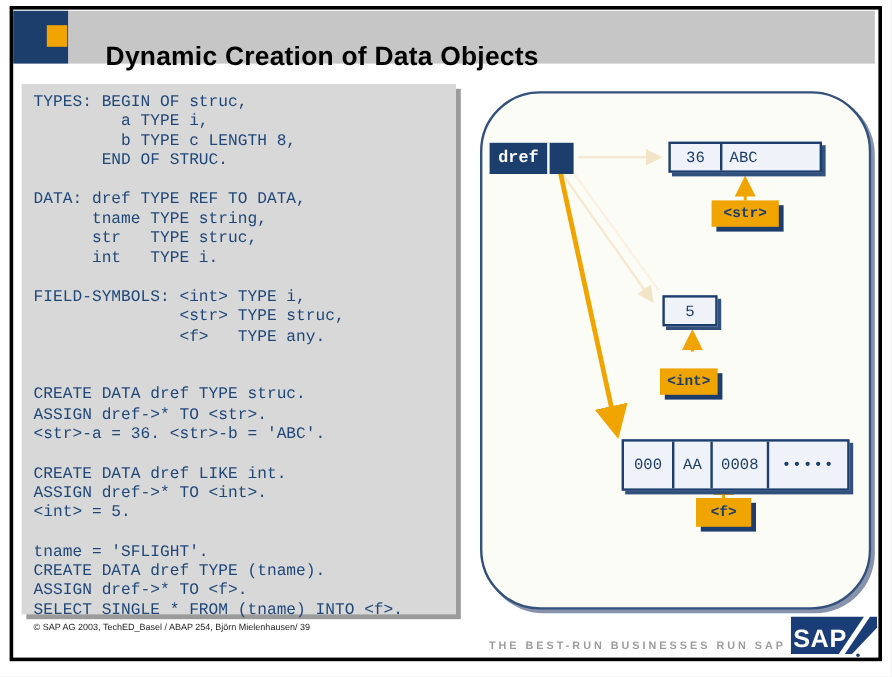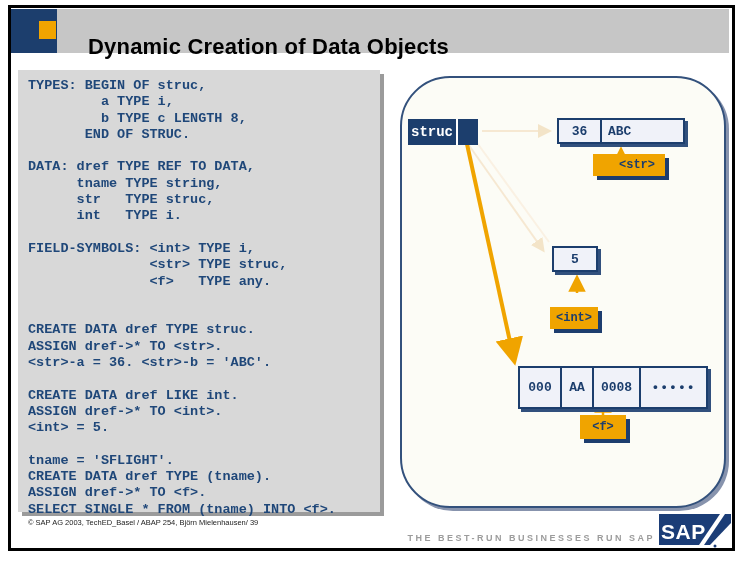--- a/index.html
+++ b/index.html
@@ -16,51 +16,51 @@
   
   .title-navy{position:absolute;left:11px;top:9px;width:46px;height:44px;background:var(--navy);}
   .title-orange{position:absolute;left:39px;top:21px;width:17px;height:18px;background:var(--orange);}
   .title-gray{position:absolute;left:57px;top:9px;width:672px;height:44px;background:var(--titlegray);}
   .page-title{position:absolute;left:72px;top:9px;height:44px;line-height:44px;margin:16px;
               font-size:22px;font-weight:bold;color:#000;letter-spacing:0.2px;white-space:nowrap;}
   
   .code-box{position:absolute;left:18px;top:70px;width:362px;height:442px;
             background:var(--codebg);box-shadow:4px 4px 0 #9b9b9b;box-sizing:border-box;}
   .code-box pre{margin:0;padding:8px 4px 0 10px;font-family:"Liberation Mono","DejaVu Sans Mono",monospace;
-                font-size:13.5px;line-height:16.3px;font-weight:bold;color:var(--codetext);white-space:pre;}
+                font-size:13.5px;line-height:16.3px;font-weight:normal;color:var(--codetext);white-space:pre;}
   
   .diagram{position:absolute;left:400px;top:76px;width:326px;height:432px;box-sizing:border-box;
            border:2px solid #33517c;border-radius:50px;background:var(--diagbg);
            box-shadow:3px 3px 0 #8793ad;}
   .arrows{position:absolute;left:0;top:0;width:322px;height:428px;pointer-events:none;}
   .dref-box{position:absolute;left:6px;top:41px;width:70px;height:26px;background:var(--navy);
             display:flex;align-items:center;}
   .dref-label{width:48px;text-align:center;color:#fff;font-family:"Liberation Mono","DejaVu Sans Mono",monospace;
               font-weight:bold;font-size:14px;border-right:2px solid #fff;height:100%;line-height:26px;}
   .dref-ptr{flex:1;height:100%;}
   .val-box{position:absolute;display:flex;background:var(--boxfill);border:2px solid var(--navy);
            box-sizing:border-box;box-shadow:3px 3px 0 #31507d;
-           font-family:"Liberation Mono","DejaVu Sans Mono",monospace;font-weight:bold;
+           font-family:"Liberation Mono","DejaVu Sans Mono",monospace;font-weight:normal;
            font-size:13px;color:var(--navy);align-items:stretch;justify-content:center;}
   .val-cell{display:flex;align-items:center;justify-content:center;height:100%;}
   .val-cell + .val-cell{border-left:2px solid var(--navy);}
   .struct-box{left:155px;top:40px;width:128px;height:26px;}
   .struct-box .c0{width:41px;}
   .struct-box .c1{flex:1;justify-content:flex-start;padding-left:6px;}
   .int-box{left:150px;top:168px;width:46px;height:26px;}
   .int-box .c0{flex:1;}
   .table-box{left:116px;top:288px;width:190px;height:43px;}
   .table-box .t0{width:40px;}
   .table-box .t1{width:30px;}
   .table-box .t2{width:45px;}
   .table-box .t3{flex:1;letter-spacing:1px;}
   .tag{position:absolute;background:var(--orange);color:var(--navy);
        font-family:"Liberation Mono","DejaVu Sans Mono",monospace;font-weight:bold;font-size:12px;
        display:flex;align-items:center;justify-content:center;box-shadow:4px 4px 0 #1d3d6e;}
-  .tag-str{left:191px;top:76px;width:56px;height:22px;padding-left:16px;}
+  .tag-str{left:191px;top:89px;width:56px;height:22px;}
   .tag-int{left:148px;top:229px;width:48px;height:22px;}
   .tag-f{left:178px;top:337px;width:46px;height:24px;}
   
   .copyright{position:absolute;left:28px;top:506px;font-size:7.5px;color:#222;margin-top:12px;}
   .slogan{position:absolute;right:88px;top:533px;font-size:9px;font-weight:bold;
           letter-spacing:2.5px;color:#9c9c9c;white-space:nowrap;margin-left:36px;}
   .sap-logo{position:absolute;left:659px;top:513px;width:72px;height:36px;}
 </style>
 </head>
 <body>
@@ -120,21 +120,21 @@
       <line x1="73" y1="62" x2="147" y2="164" stroke="#faf1e3" stroke-width="2"></line>
 
       <line x1="65" y1="66" x2="112" y2="282" stroke="#f0a400" stroke-width="4" marker-end="url(#ah-o)"></line>
 
       <line x1="219" y1="89" x2="219" y2="72" stroke="#f0a400" stroke-width="2.5" marker-end="url(#ah-o)"></line>
       <line x1="175" y1="215" x2="175" y2="200" stroke="#f0a400" stroke-width="2.5" marker-end="url(#ah-o)"></line>
       <line x1="201" y1="337" x2="201" y2="321" stroke="#f0a400" stroke-width="2.5" marker-end="url(#ah-o)"></line>
     </svg>
 
     <div class="dref-box">
-      <div class="dref-label">struc</div>
+      <div class="dref-label">dref</div>
       <div class="dref-ptr"></div>
     </div>
 
     <div class="val-box struct-box">
       <div class="val-cell c0">36</div>
       <div class="val-cell c1">ABC</div>
     </div>
 
     <div class="val-box int-box">
       <div class="val-cell c0">5</div>

